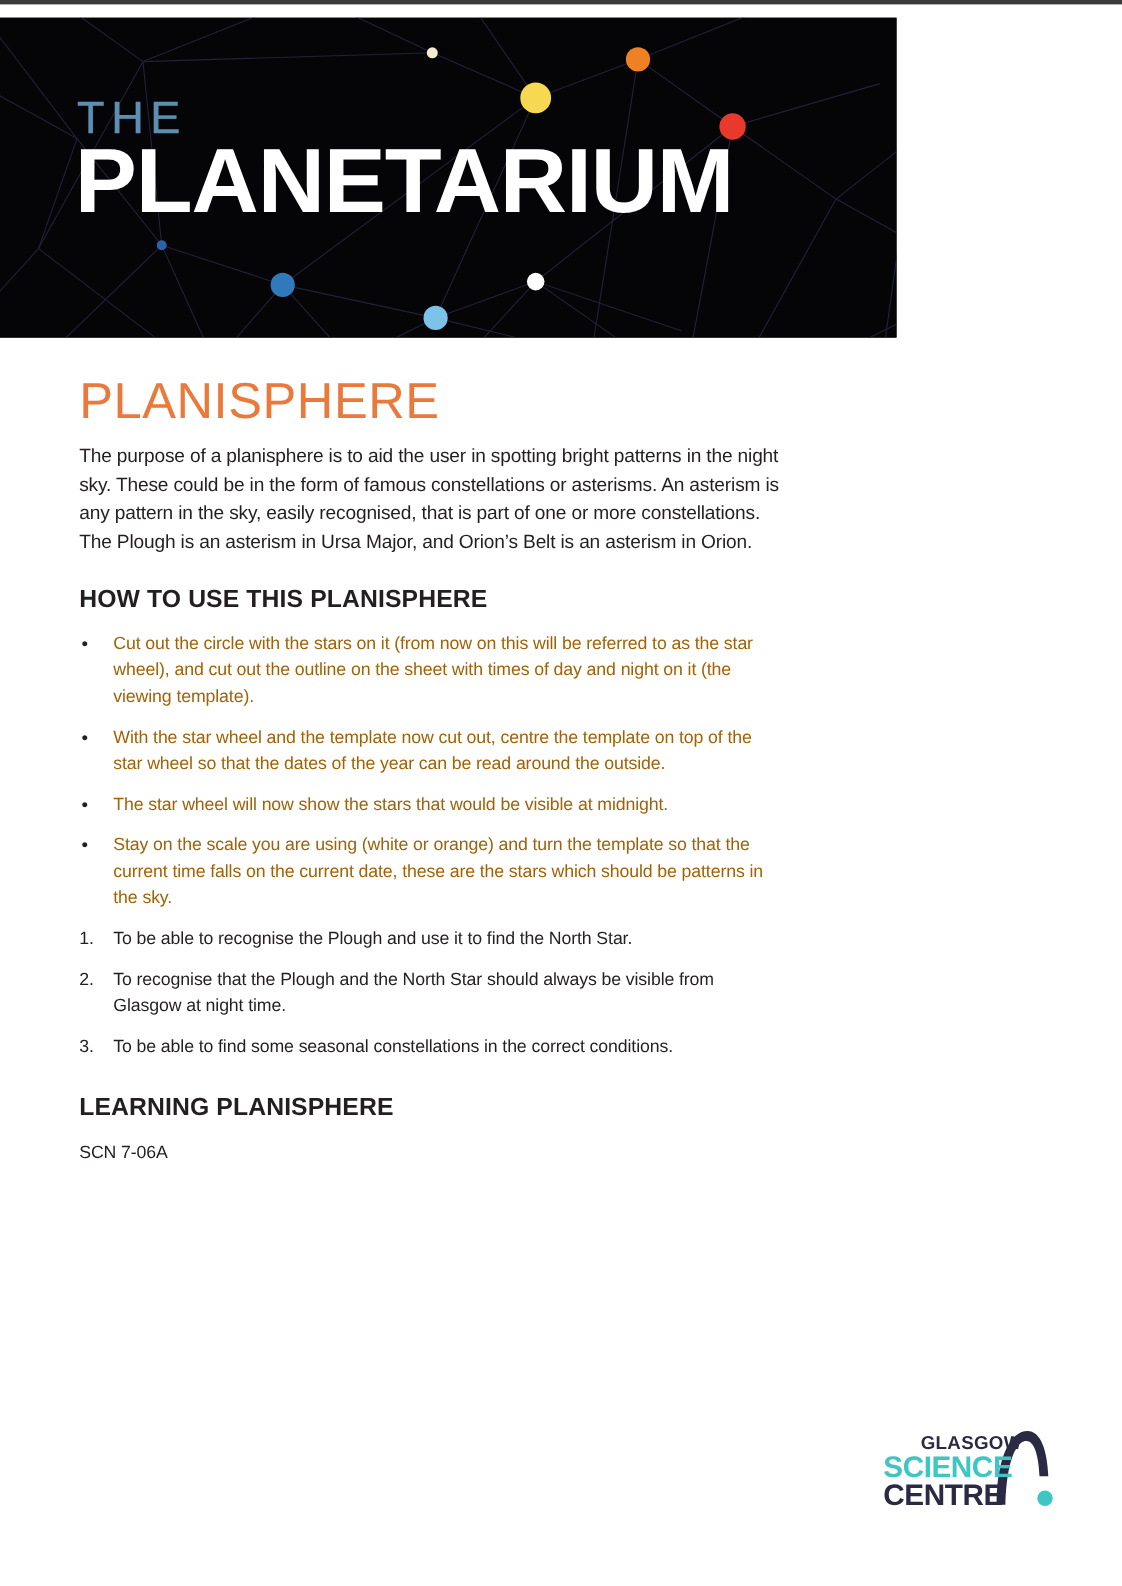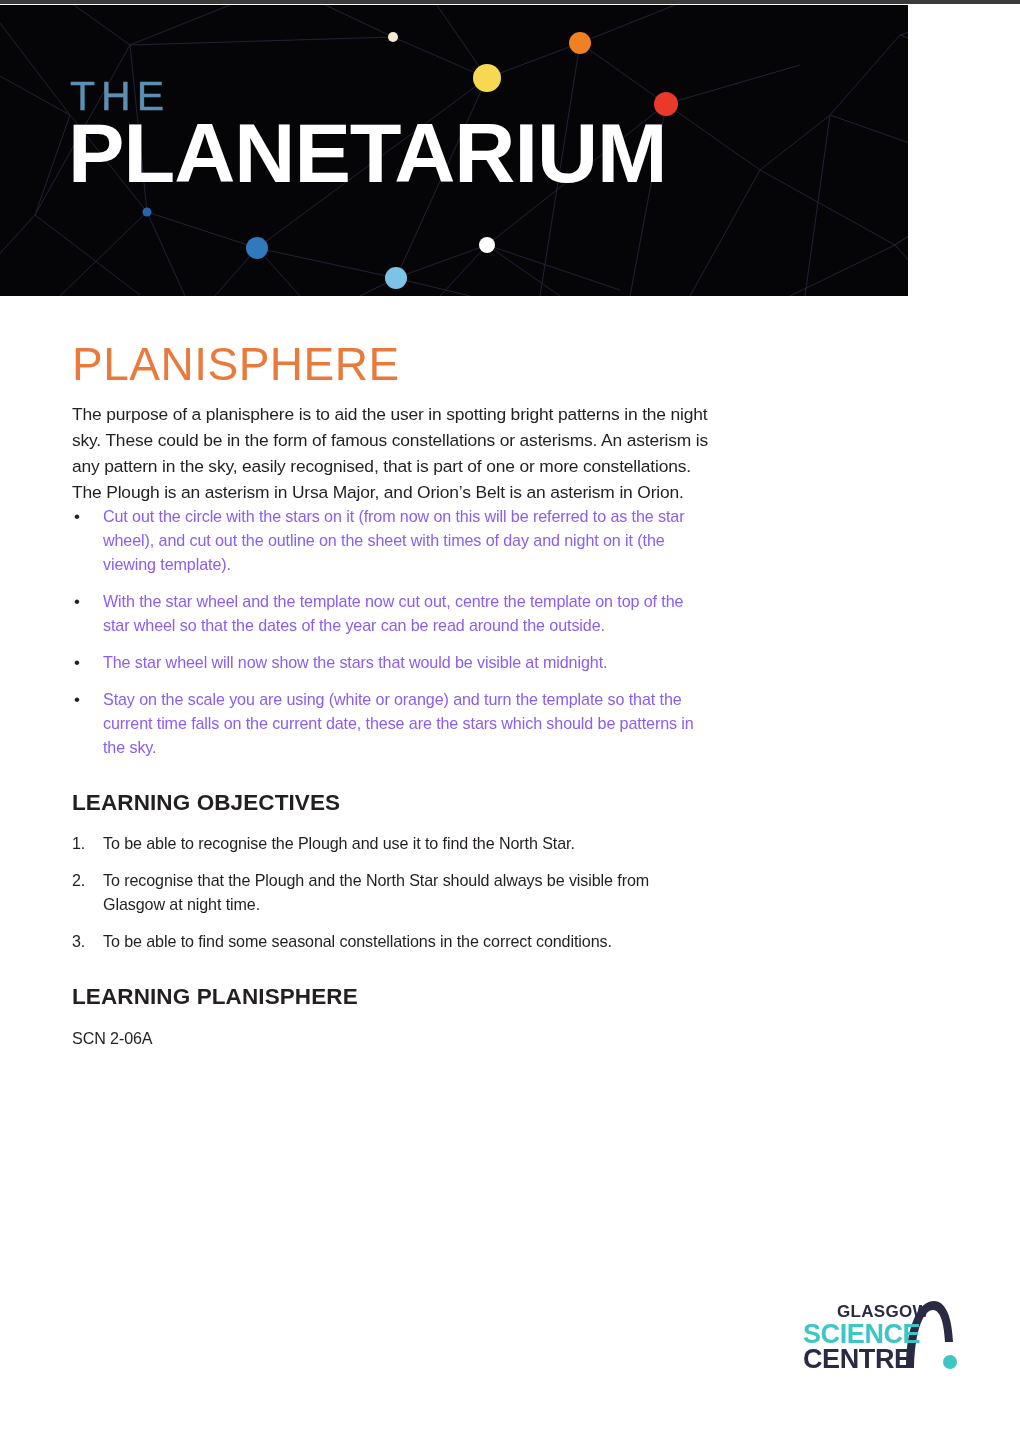--- a/index.html
+++ b/index.html
@@ -21,22 +21,22 @@
     position: absolute;
     top: 0; left: 0;
     width: 1020px;
     height: 4px;
     background: #3b3b3b;
   }
 
   
   .header {
     position: absolute;
-    top: 5px; left: 0;
-    width: 908px;
+    top: 16px; left: 0;
+    width: 815px;
     height: 291px;
     background: #050508;
     overflow: hidden;
   }
   .header-svg {
     position: absolute;
     top: 0; left: 0;
     width: 1020px;
     height: 291px;
     display: block;
@@ -115,21 +115,21 @@
   ul.steps {
     list-style: none;
     margin: 0;
     padding: 0;
   }
   ul.steps li {
     position: relative;
     padding-left: 31px;
     font-family: "Liberation Sans", sans-serif;
     font-size: 16.1px;
-    color: #8b5cf6;
+    color: #a16207;
     line-height: 1.49;
     margin-bottom: 13px;
     letter-spacing: -0.1px;
     width: 610px;
   }
   ul.steps li:before {
     content: "\2022";
     position: absolute;
     left: 2px;
     top: -1px;
@@ -242,40 +242,40 @@
   </div>
 </div>
 
 <div class="content">
   <div class="inner">
 
     <h1 class="page-title">PLANISPHERE</h1>
 
     <p class="intro">The purpose of a planisphere is to aid the user in spotting bright patterns in the night sky. These could be in the form of famous constellations or asterisms. An asterism is any pattern in the sky, easily recognised, that is part of one or more constellations. The Plough is an asterism in Ursa Major, and Orion’s Belt is an asterism in Orion.</p>
 
+    <h2 class="section-head">HOW TO USE THIS PLANISPHERE</h2>
 
     <ul class="steps">
       <li>Cut out the circle with the stars on it (from now on this will be referred to as the star wheel), and cut out the outline on the sheet with times of day and night on it (the viewing template).</li>
       <li>With the star wheel and the template now cut out, centre the template on top of the star wheel so that the dates of the year can be read around the outside.</li>
       <li>The star wheel will now show the stars that would be visible at midnight.</li>
       <li>Stay on the scale you are using (white or orange) and turn the template so that the current time falls on the current date, these are the stars which should be patterns in the sky.</li>
     </ul>
 
 
-    <h2 class="section-head tight">LEARNING OBJECTIVES</h2>
 
     <ol class="objectives">
       <li>To be able to recognise the Plough and use it to find the North Star.</li>
       <li>To recognise that the Plough and the North Star should always be visible from Glasgow at night time.</li>
       <li>To be able to find some seasonal constellations in the correct conditions.</li>
     </ol>
 
     <h2 class="section-head tight">LEARNING PLANISPHERE</h2>
 
-    <p class="scn-code">SCN 2-06A</p>
+    <p class="scn-code">SCN 7-06A</p>
 
   </div>
 </div>
 
 <div class="gsc-logo">
   <svg viewBox="0 0 175 85" width="175" height="85">
 
     <path d="M106 76 C106 30 120 9 134 9 C146 9 152 26 153 50 L145 50 C144 30 140 18 133 18 C124 18 115 36 114 76 Z" fill="#2b2a45"></path>
 
     <text x="37" y="25" font-family="'Liberation Sans', sans-serif" font-size="17" font-weight="600" fill="#2b2a45" letter-spacing="0.3">GLASGOW</text>

